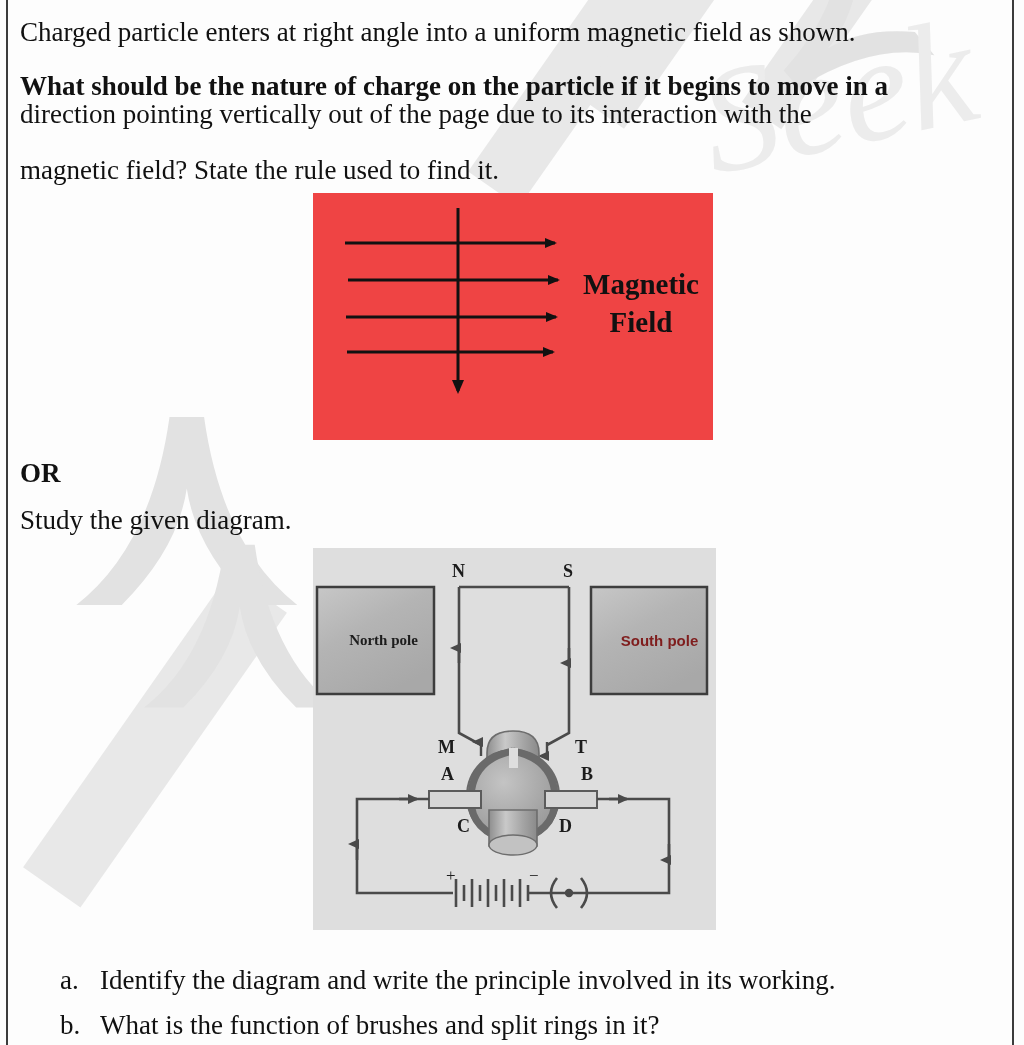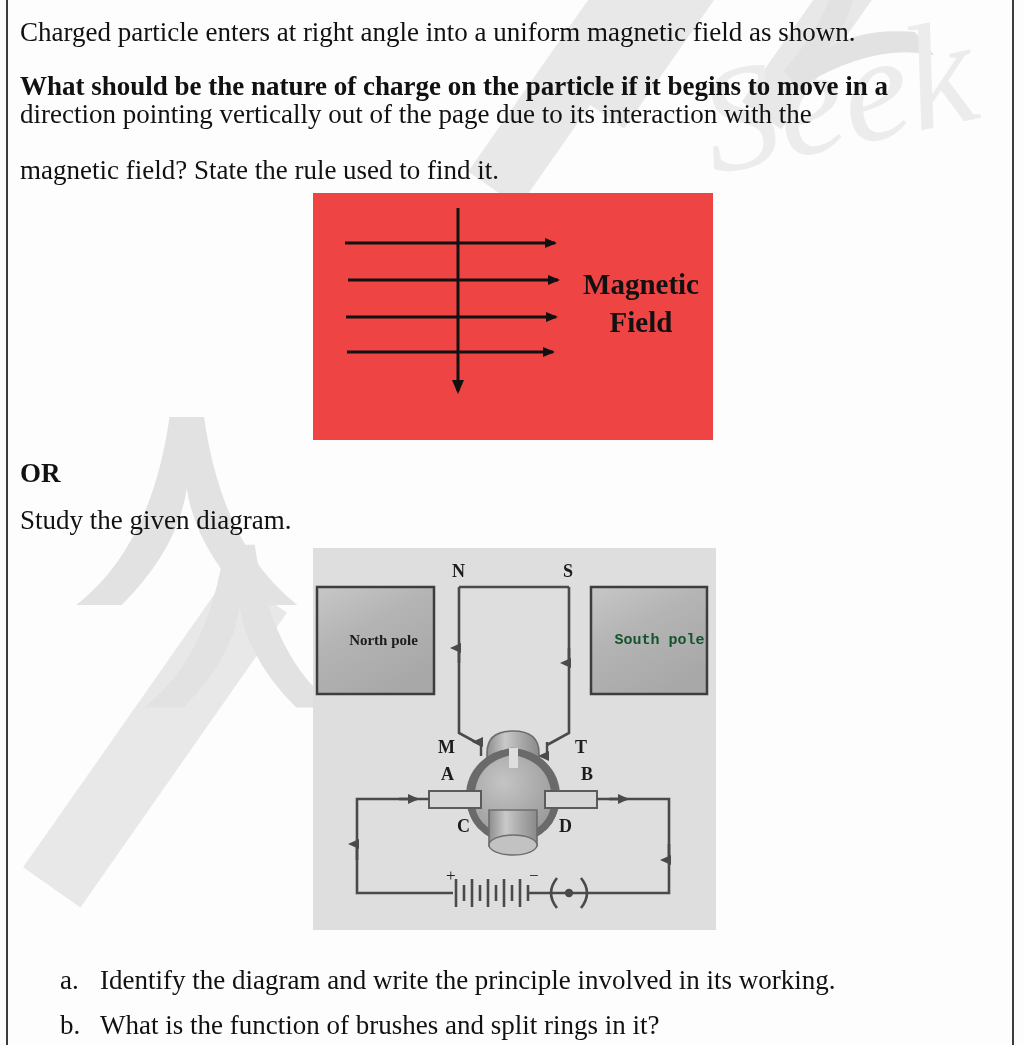--- a/index.html
+++ b/index.html
@@ -236,21 +236,21 @@
         <path d="M268,330 q12,15 0,30" fill="none" stroke="#4a4a4a" stroke-width="2.6"></path>
         <circle cx="256" cy="345" r="4.2" fill="#4a4a4a"></circle>
       </g>
     </svg>
 
     <div style="position:absolute;left:4px;top:39px;width:117px;height:107px;display:flex;
                 align-items:center;justify-content:center;font-size:15px;font-weight:bold;
                 font-family:'Liberation Serif','DejaVu Serif',serif;color:#1c1c1c;padding-left:8px;">North pole</div>
     <div style="position:absolute;left:278px;top:39px;width:137px;height:107px;display:flex;
                 align-items:center;justify-content:center;font-size:15px;font-weight:bold;
-                font-family:Liberation Mono, monospace;color:#14532d;">South pole</div>
+                font-family:Liberation Sans, sans-serif;color:#7f1d1d;">South pole</div>
 
     <div style="position:absolute;left:139px;top:13px;font-size:18px;font-weight:bold;
                 font-family:'Liberation Serif','DejaVu Serif',serif;color:#1c1c1c;">N</div>
     <div style="position:absolute;left:250px;top:13px;font-size:18px;font-weight:bold;
                 font-family:'Liberation Serif','DejaVu Serif',serif;color:#1c1c1c;">S</div>
 
     <div style="position:absolute;left:125px;top:189px;font-size:18px;font-weight:bold;
                 font-family:'Liberation Serif','DejaVu Serif',serif;color:#1c1c1c;">M</div>
     <div style="position:absolute;left:262px;top:189px;font-size:18px;font-weight:bold;
                 font-family:'Liberation Serif','DejaVu Serif',serif;color:#1c1c1c;">T</div>

